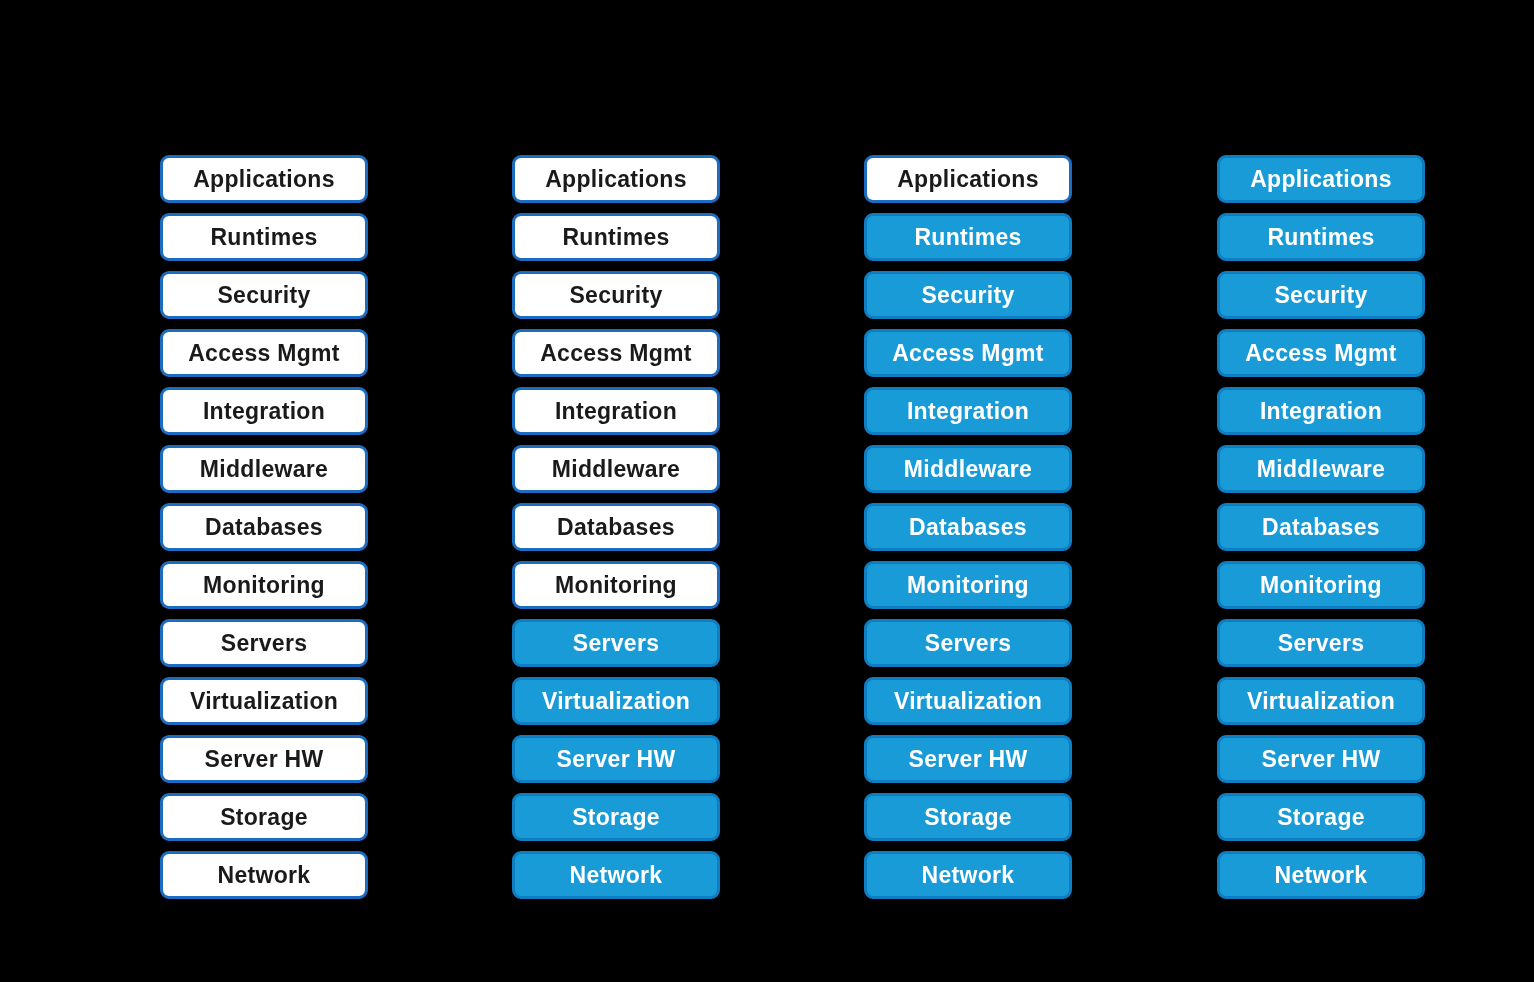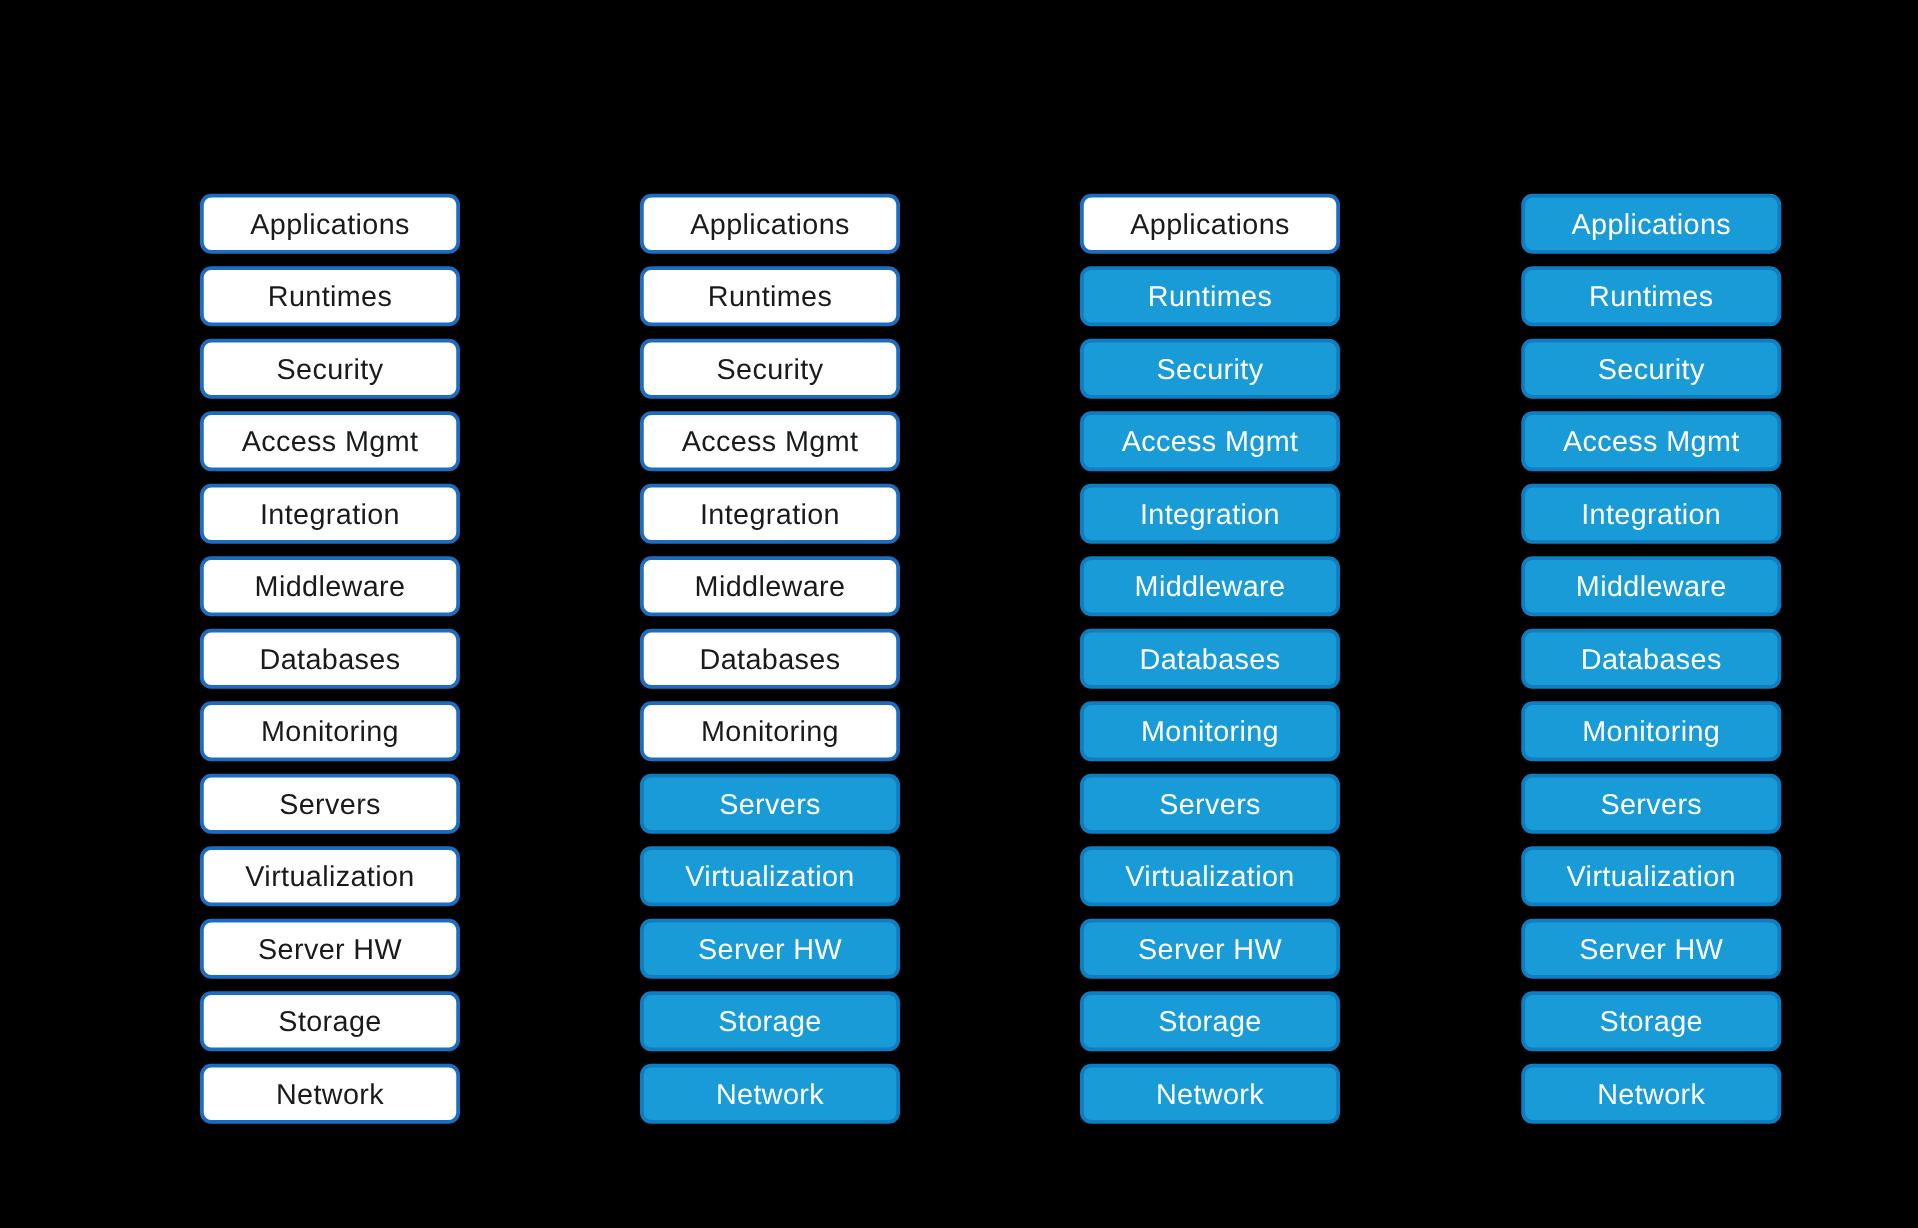--- a/index.html
+++ b/index.html
@@ -32,20 +32,21 @@
   .box {
     box-sizing: border-box;
     height: 48px;
     border-radius: 9px;
     display: flex;
     align-items: center;
     justify-content: center;
     font-size: 23px;
     letter-spacing: 0.3px;
     user-select: none;
+    font-weight: bold;
   }
   .box.white {
     background: var(--white-fill, #ffffff);
     border: 3px solid var(--white-border, #1c6dc1);
     color: var(--white-text, #1a1a1a);
   }
   .box.blue {
     background: var(--blue-fill, #189bd7);
     border: 3px solid var(--blue-border, #0f7dc2);
     color: var(--blue-text, #ffffff);

